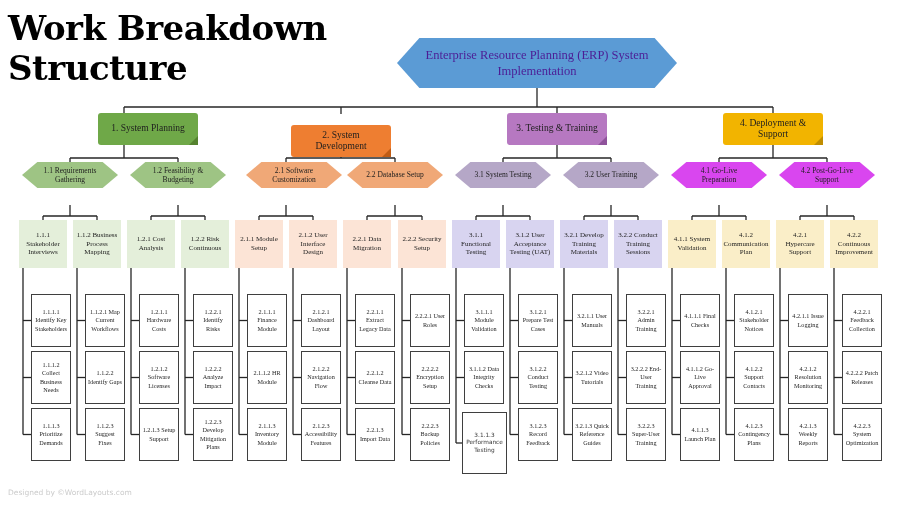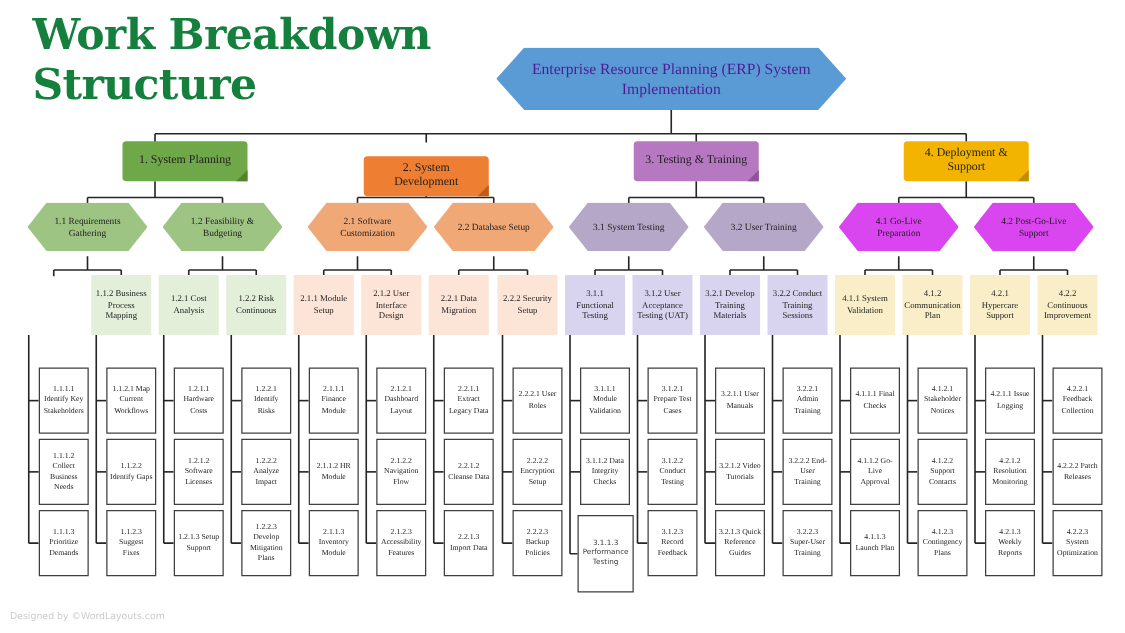--- a/index.html
+++ b/index.html
@@ -1,20 +1,20 @@
 <!DOCTYPE html>
 <html><head>
 <meta charset="utf-8">
 <style>
   html,body{margin:0;padding:0;background:#fff;}
   .stage{position:relative;width:900px;height:506px;background:#ffffff;overflow:hidden;
          font-family:"Liberation Serif","DejaVu Serif",serif;color:#1e1e1e;}
-  .title{position:absolute;left:26px;top:8px;width:335px;
+  .title{position:absolute;left:8px;top:8px;width:335px;
          font-family:"DejaVu Serif",serif;font-weight:700;font-size:34px;line-height:1.18;
-         color:#15803d;letter-spacing:-.5px;}
+         color:#000000;letter-spacing:-.5px;}
   #wires{position:absolute;left:0;top:0;pointer-events:none;}
   #wires line{stroke:#262626;stroke-width:1.3;}
 
   .node{position:absolute;display:flex;align-items:center;justify-content:center;
         text-align:center;box-sizing:border-box;}
 
   
   .root{left:397px;top:38px;width:280px;height:50px;background:#5b9bd5;color:#4c1d95;
         font-size:12.5px;line-height:1.3;padding:16px 26px;
         clip-path:polygon(8% 0,92% 0,100% 50%,92% 100%,8% 100%,0 50%);}
@@ -23,21 +23,21 @@
   .l1{top:113px;width:100px;height:32px;font-size:9.5px;line-height:1.2;padding:0 6px;
       border-radius:3px;border-bottom-right-radius:0;}
   .l1::after{content:"";position:absolute;right:0;bottom:0;width:0;height:0;
       border-bottom:9px solid var(--fold);border-left:9px solid transparent;}
   .bg-g{background:#6fa848;margin-left:24px;--fold:#55822f;}
   .bg-o{background:#ee7e31;margin-top:12px;--fold:#c15c14;}
   .bg-p{background:#b678c1;--fold:#8f539b;}
   .bg-y{background:#f2b400;--fold:#c08d00;}
 
   
-  .l2{top:162px;width:96px;height:39px;font-size:7.5px;line-height:1.22;padding:0 13px;
+  .l2{top:162px;width:96px;height:26px;font-size:7.5px;line-height:1.22;padding:0 13px;
       clip-path:polygon(16% 0,84% 0,100% 50%,84% 100%,16% 100%,0 50%);text-align:center;}
   .hg{background:#9ec484;}
   .ho{background:#f0a877;}
   .hp{background:#b5a7c7;}
   .hy{background:#d946ef;}
 
   
   .c0{--cx:43px}.c1{--cx:97px}.c2{--cx:151px}.c3{--cx:205px}
   .c4{--cx:259px}.c5{--cx:313px}.c6{--cx:367px}.c7{--cx:422px}
   .c8{--cx:476px}.c9{--cx:530px}.c10{--cx:584px}.c11{--cx:638px}
@@ -198,20 +198,21 @@
 
   <div class="node l2 hg" style="left:22px">1.1 Requirements Gathering</div>
   <div class="node l2 hg" style="left:130px">1.2 Feasibility &amp; Budgeting</div>
   <div class="node l2 ho" style="left:246px">2.1 Software Customization</div>
   <div class="node l2 ho" style="left:347px">2.2 Database Setup</div>
   <div class="node l2 hp" style="left:455px">3.1 System Testing</div>
   <div class="node l2 hp" style="left:563px">3.2 User Training</div>
   <div class="node l2 hy" style="left:671px">4.1 Go-Live Preparation</div>
   <div class="node l2 hy" style="left:779px">4.2 Post-Go-Live Support</div>
 
+  <div class="node l3 c0 t-g">1.1.1 Stakeholder Interviews</div>
   <div class="node l3 c1 t-g">1.1.2 Business Process Mapping</div>
   <div class="node l3 c2 t-g">1.2.1 Cost Analysis</div>
   <div class="node l3 c3 t-g">1.2.2 Risk Continuous</div>
   <div class="node l3 c4 t-o">2.1.1 Module Setup</div>
   <div class="node l3 c5 t-o">2.1.2 User Interface Design</div>
   <div class="node l3 c6 t-o">2.2.1 Data Migration</div>
   <div class="node l3 c7 t-o">2.2.2 Security Setup</div>
   <div class="node l3 c8 t-p">3.1.1 Functional Testing</div>
   <div class="node l3 c9 t-p">3.1.2 User Acceptance Testing (UAT)</div>
   <div class="node l3 c10 t-p">3.2.1 Develop Training Materials</div>

